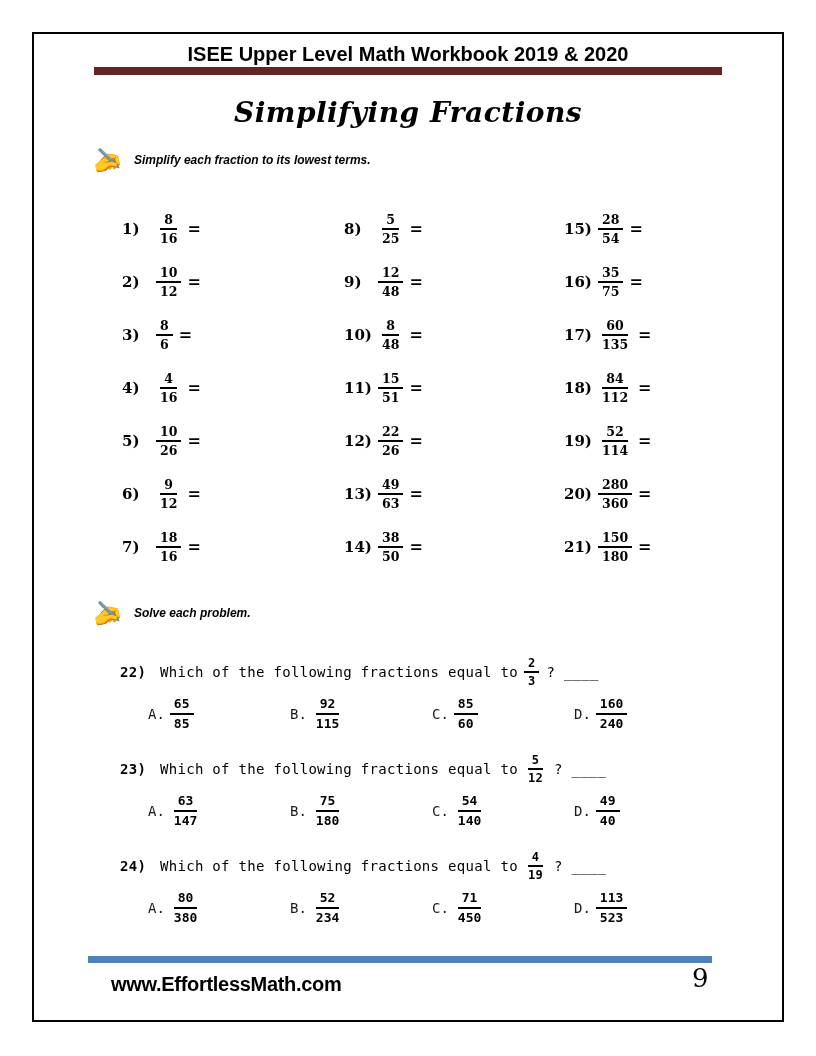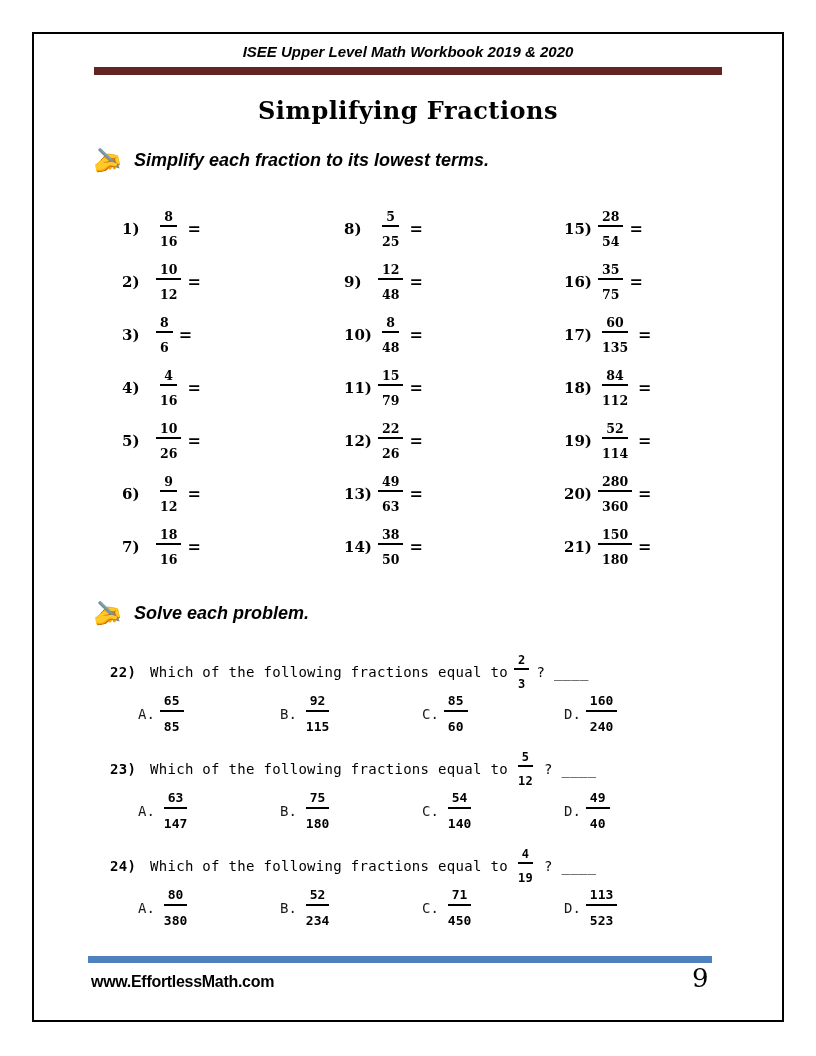--- a/index.html
+++ b/index.html
@@ -16,48 +16,48 @@
     position: absolute;
     left: 32px; top: 32px;
     width: 752px; height: 990px;
     border: 2px solid #000;
   }
   .running-head {
     position: absolute;
     left: 0; right: 0; top: 43px;
     text-align: center;
     font-family: "Liberation Sans", sans-serif;
-    font-style: italic; font-weight: 700;
-    font-size: 15px;
+    font-weight: 700;
+    font-size: 20px;
   }
   .maroon-bar {
     position: absolute;
     left: 94px; top: 67px;
     width: 628px; height: 8px;
   }
   .doc-title {
     position: absolute;
     left: 0; right: 0; top: 96px;
     text-align: center;
     font-family: "DejaVu Serif", serif;
-    font-weight: 700;
-    font-size: 24px;
+    font-style: italic; font-weight: 700;
+    font-size: 28px;
     letter-spacing: 0.5px;
   }
   .section-header {
     position: absolute;
     display: flex; align-items: center; gap: 12px;
   }
   .section-header.s1 { left: 92px; top: 148px; }
   .section-header.s2 { left: 92px; top: 601px; }
   .pen-icon { font-size: 24px; line-height: 1; transform: scaleX(-1) rotate(10deg); }
   .instruction {
     font-family: "Liberation Sans", sans-serif;
     font-style: italic; font-weight: 700;
-    font-size: 18px;
+    font-size: 12px;
   }
   .problems-grid {
     position: absolute;
     left: 122px; top: 202px;
     display: grid;
     grid-auto-flow: column;
     grid-template-rows: repeat(7, 53px);
     grid-template-columns: 222px 220px 215px;
     align-items: center;
   }
@@ -67,25 +67,25 @@
     font-weight: 700; font-size: 15px;
     min-width: 34px;
   }
   .frac {
     display: inline-flex; flex-direction: column; align-items: center;
     font-family: "DejaVu Serif", serif;
     font-weight: 700; font-size: 12.5px;
     line-height: 1.2;
   }
   .frac .fn { padding: 0 4px 1px; border-bottom: 2px solid #000; }
-  .frac .fd { padding: 7px 4px 0; }
+  .frac .fd { padding: 1px 4px 0; }
   .eq { font-weight: 700; font-size: 16px; margin-left: 6px; }
   .questions {
     position: absolute;
-    left: 110px; top: 650px;
+    left: 120px; top: 650px;
     width: 620px;
   }
   .question { margin-bottom: 13px; }
   .q-line {
     display: flex; align-items: center;
     height: 44px;
     font-family: "DejaVu Sans Mono", monospace;
     font-size: 14px;
     letter-spacing: 0.3px;
     white-space: pre;
@@ -111,23 +111,23 @@
     font-family: "DejaVu Sans Mono", monospace;
     font-weight: 700; font-size: 13px; align-items: center;
   }
   .blue-bar {
     position: absolute;
     left: 88px; top: 956px;
     width: 624px; height: 7px;
   }
   .site-url {
     position: absolute;
-    left: 91px; top: 973px;
+    left: 111px; top: 973px;
     font-family: "Liberation Sans", sans-serif;
-    font-weight: 700; font-size: 16px;
+    font-weight: 700; font-size: 20px;
     letter-spacing: -0.3px;
   }
   .page-num {
     position: absolute;
     left: 692px; top: 963px;
     font-family: "DejaVu Serif", serif;
     font-size: 26px; font-weight: 400;
   }
 </style>
 </head>
@@ -234,21 +234,21 @@
       <span class="fn">8</span>
       <span class="fd">48</span>
     </span>
     <span class="eq">=</span>
   </div>
 
   <div class="problem">
     <span class="pnum">11)</span>
     <span class="frac">
       <span class="fn">15</span>
-      <span class="fd">79</span>
+      <span class="fd">51</span>
     </span>
     <span class="eq">=</span>
   </div>
 
   <div class="problem">
     <span class="pnum">12)</span>
     <span class="frac">
       <span class="fn">22</span>
       <span class="fd">26</span>
     </span>

